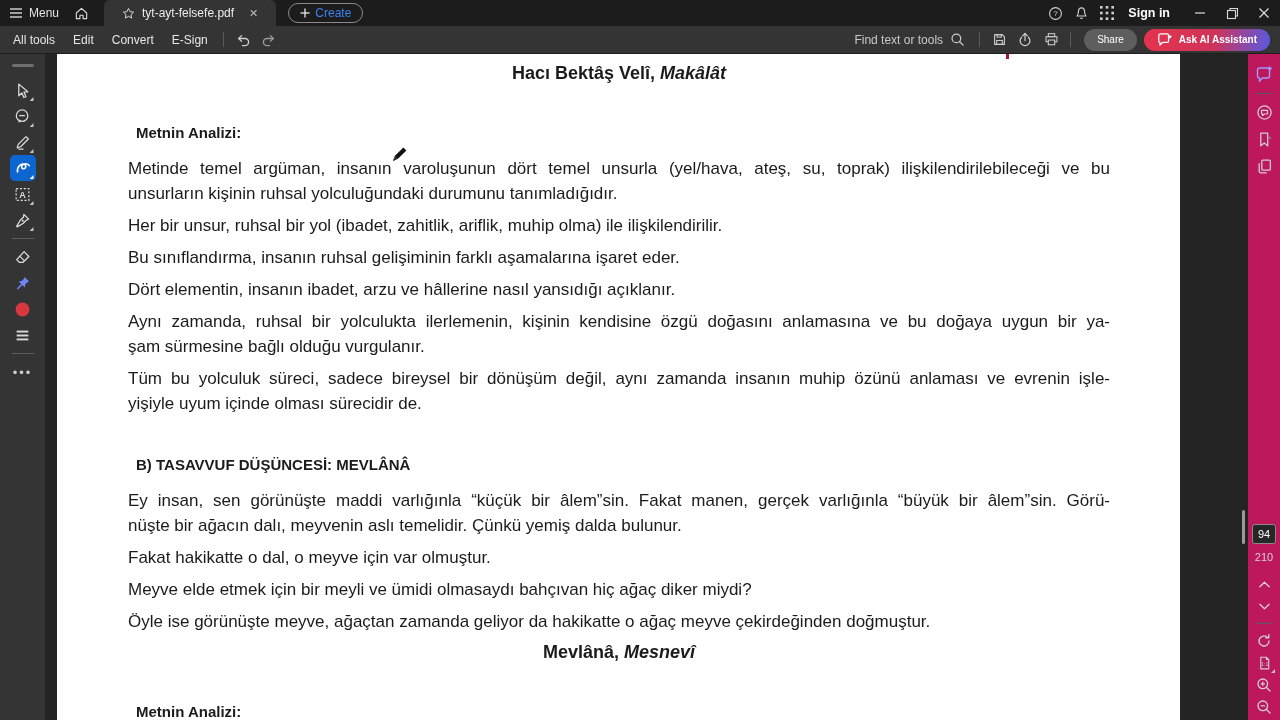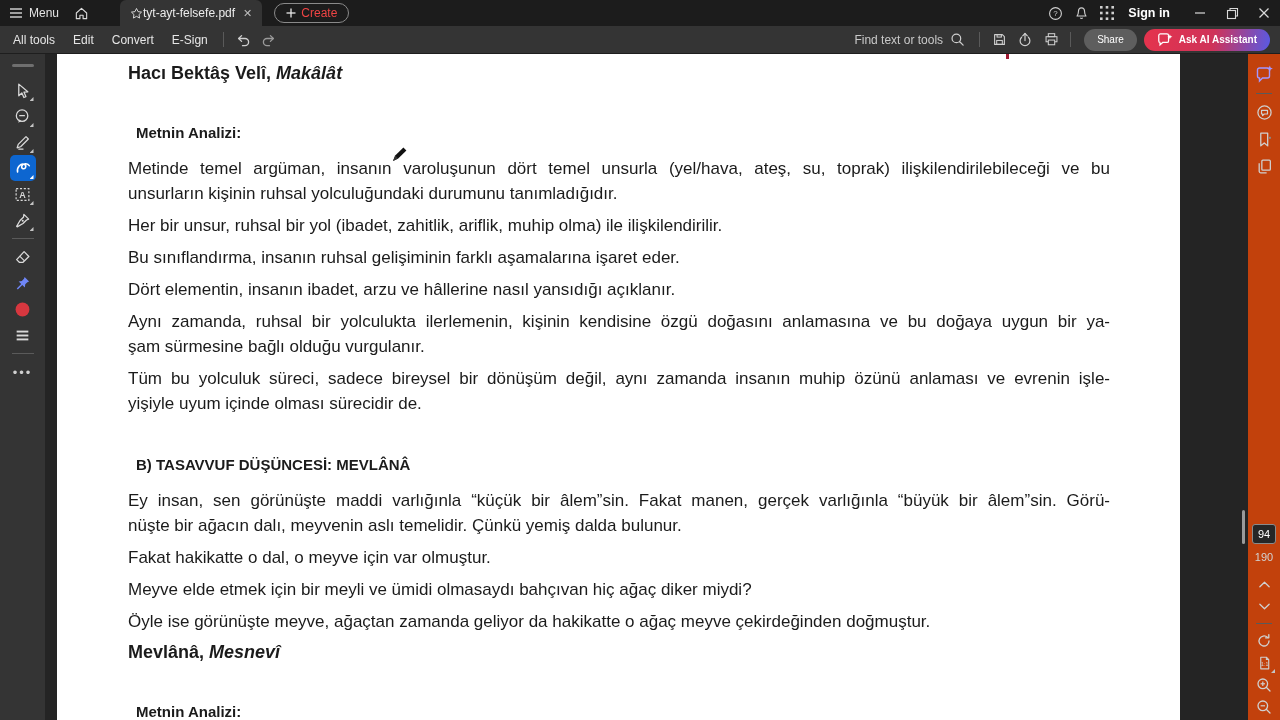--- a/index.html
+++ b/index.html
@@ -3,26 +3,26 @@
 <meta charset="utf-8">
 <style>
   * { margin:0; padding:0; box-sizing:border-box; }
   html,body { width:1280px; height:720px; overflow:hidden; background:#242424;
     font-family:"Liberation Sans", sans-serif; -webkit-font-smoothing:antialiased; }
 
   
   .titlebar { position:absolute; left:0; top:0; width:1280px; height:26px;
     background:#1c1c1c; display:flex; align-items:center; color:#e3e3e3; font-size:12px; }
   .tb-btn { display:flex; align-items:center; gap:6px; padding:0 9px; height:26px; cursor:default; }
-  .doc-tab { display:flex; align-items:center; height:26px; margin-left:26px;
-    padding:0 10px; background:#343434; border-radius:6px 6px 0 0; min-width:134px; }
+  .doc-tab { display:flex; align-items:center; gap:7px; height:26px; margin-left:10px;
+    padding:0 18px; background:#343434; border-radius:6px 6px 0 0; min-width:134px; }
   .doc-tab .tab-title { color:#ececec; }
   .tab-close { color:#bdbdbd; font-size:11px; margin-left:8px; }
   .create-btn { display:flex; align-items:center; gap:5px; height:20px; margin-left:12px;
-    padding:0 11px; border:1px solid #8a8a8a; border-radius:11px; color:#ef4444; font-size:12px; }
+    padding:0 11px; border:1px solid #8a8a8a; border-radius:11px; color:#3b82f6; font-size:12px; }
   .tb-right { margin-left:auto; display:flex; align-items:center; }
   .tb-icon { width:26px; height:26px; display:flex; align-items:center; justify-content:center; }
   .signin { font-weight:700; font-size:12.5px; color:#fff; padding:0 14px 0 8px; }
   .win-ctl { width:32px; height:26px; display:flex; align-items:center; justify-content:center; color:#d9d9d9; }
 
   
   .toolbar { position:absolute; left:0; top:26px; width:1280px; height:28px; background:#343434;
     border-bottom:1px solid #1e1e1e; display:flex; align-items:center; color:#e6e6e6; font-size:12px; }
   .tool-item { padding:0 9px; height:28px; display:flex; align-items:center; }
   .v-div { width:1px; height:15px; background:#5a5a5a; margin:0 6px; }
@@ -45,32 +45,32 @@
     background:#c4c4c4; clip-path:polygon(100% 0,100% 100%,0 100%); }
   .tool-sq.selected .fly { background:#fff; }
   .rail-div { width:22px; height:1px; background:#5a5a5a; margin:5px 0; }
   .more-dots { color:#cfcfcf; font-size:13px; letter-spacing:2px; }
 
   
   .docarea { position:absolute; left:45px; top:54px; width:1203px; height:666px; background:#242424; }
   .page { position:absolute; left:12px; top:0; width:1123px; height:666px; background:#ffffff;
     color:#1b1b1b; }
   .page-inner { padding:8px 70px 0 71px; font-size:17px; line-height:25px; }
-  .b-attr { text-align:left; font-weight:700; font-size:18px; line-height:22px; }
+  .b-attr { text-align:center; font-weight:700; font-size:18px; line-height:22px; }
   .b-heading { font-weight:700; font-size:15px; line-height:22px; margin:38px 8px 12px; }
   .b-para { margin:0 0 7px; }
   .jline { text-align:justify; text-align-last:justify; }
   .lline { text-align:left; }
   .red-frag { position:absolute; left:949px; top:0; width:3px; height:5px; background:#a11a33; }
   .scroll-thumb { position:absolute; right:3px; top:456px; width:3px; height:34px;
     background:#9a9a9a; border-radius:2px; }
   .pencil-cursor { position:absolute; left:334px; top:92px; width:17px; height:17px; }
 
   
-  .rightpanel { position:absolute; right:0; top:54px; width:32px; height:666px; background:#c2410c;
+  .rightpanel { position:absolute; right:0; top:54px; width:32px; height:666px; background:#be185d;
     display:flex; flex-direction:column; align-items:center; padding-top:8px; }
   .rp-icon { width:24px; height:24px; display:flex; align-items:center; justify-content:center; margin-bottom:3px; }
   .rp-div { width:16px; height:1px; background:#5a5a5a; margin:4px 0 6px; }
   .rp-bottom { margin-top:auto; display:flex; flex-direction:column; align-items:center; padding-bottom:2px; }
   .page-box { width:24px; height:20px; background:#262626; border:1px solid #8a8a8a; border-radius:3px;
     color:#fff; font-size:11px; text-align:center; outline:none; font-family:"Liberation Sans",sans-serif; }
   .page-total { color:#d2d2d2; font-size:11px; margin:7px 0 10px; }
   .rp-nav { width:24px; height:22px; display:flex; align-items:center; justify-content:center; }
   .tool-fly { position:absolute; right:1px; bottom:1px; width:4px; height:4px;
     background:#c4c4c4; clip-path:polygon(100% 0,100% 100%,0 100%); }
@@ -385,21 +385,21 @@
   </div>
   <div class="rp-icon">
     <svg width="17" height="17" viewBox="0 0 16 16">
       <rect x="5.5" y="2" width="8" height="9.5" rx="1" fill="none" stroke="#d0d0d0" stroke-width="1.2"></rect>
       <path d="M3 5 v7.5 a1.5 1.5 0 0 0 1.5 1.5 H10" fill="none" stroke="#d0d0d0" stroke-width="1.2"></path>
     </svg>
   </div>
 
   <div class="rp-bottom">
     <input class="page-box" value="94" style="">
-    <div class="page-total">190</div>
+    <div class="page-total">210</div>
     <div class="rp-nav">
       <svg width="13" height="9" viewBox="0 0 14 9">
         <polyline points="2,7 7,2 12,7" fill="none" stroke="#d0d0d0" stroke-width="1.4" stroke-linecap="round" stroke-linejoin="round"></polyline>
       </svg>
     </div>
     <div class="rp-nav">
       <svg width="13" height="9" viewBox="0 0 14 9">
         <polyline points="2,2 7,7 12,2" fill="none" stroke="#d0d0d0" stroke-width="1.4" stroke-linecap="round" stroke-linejoin="round"></polyline>
       </svg>
     </div>

